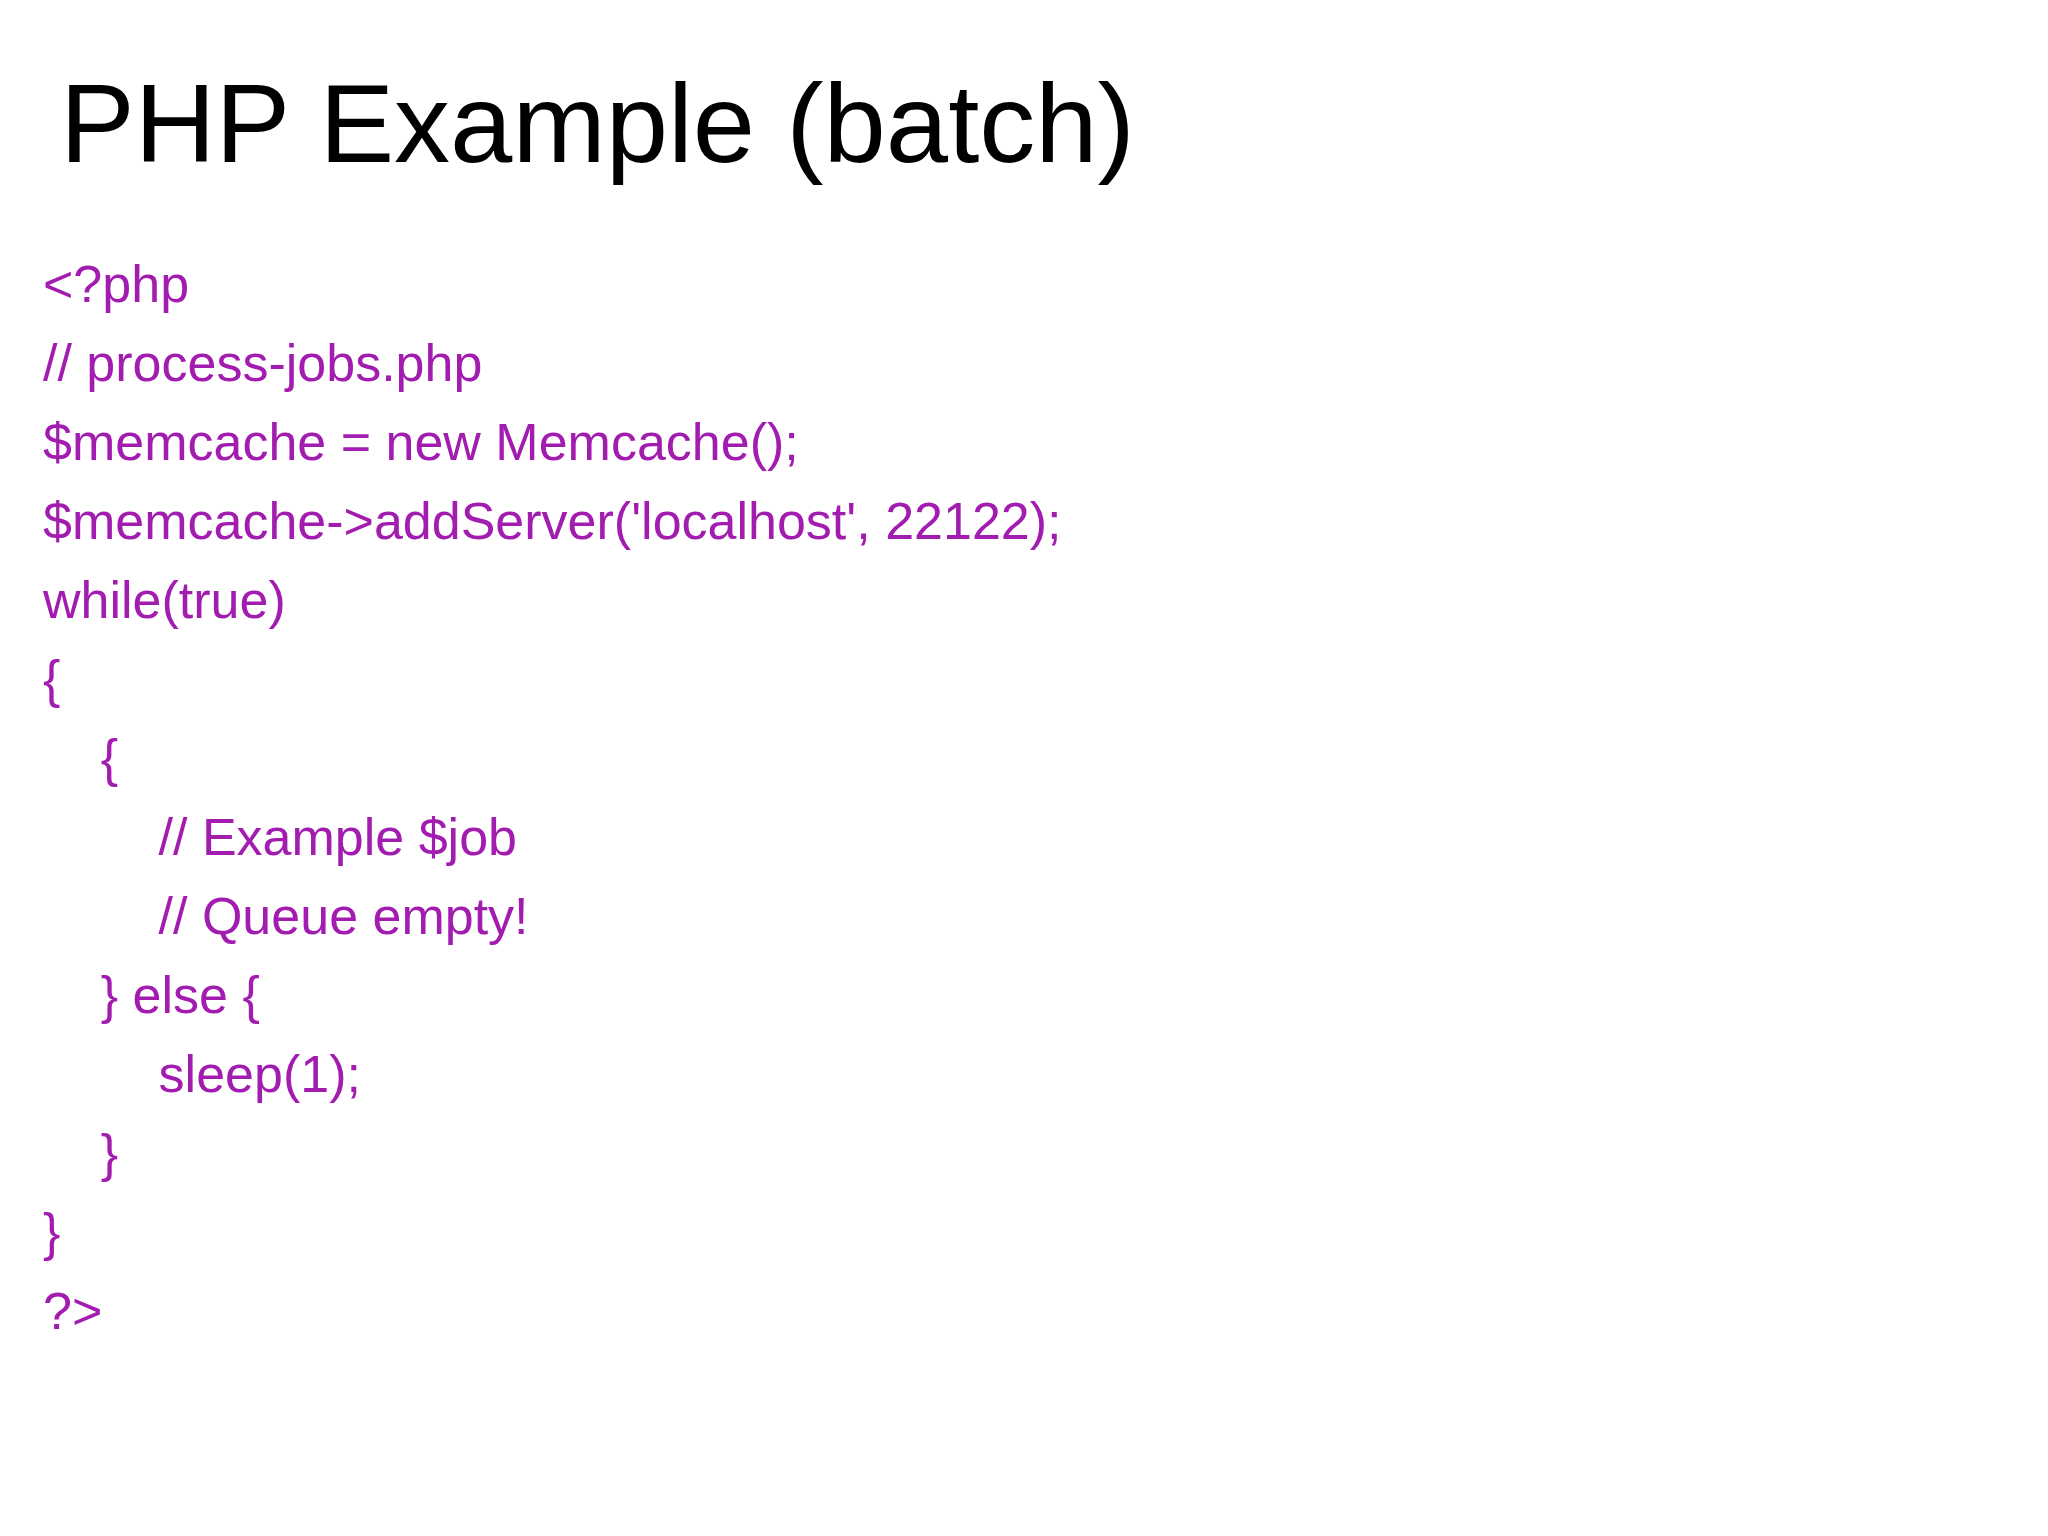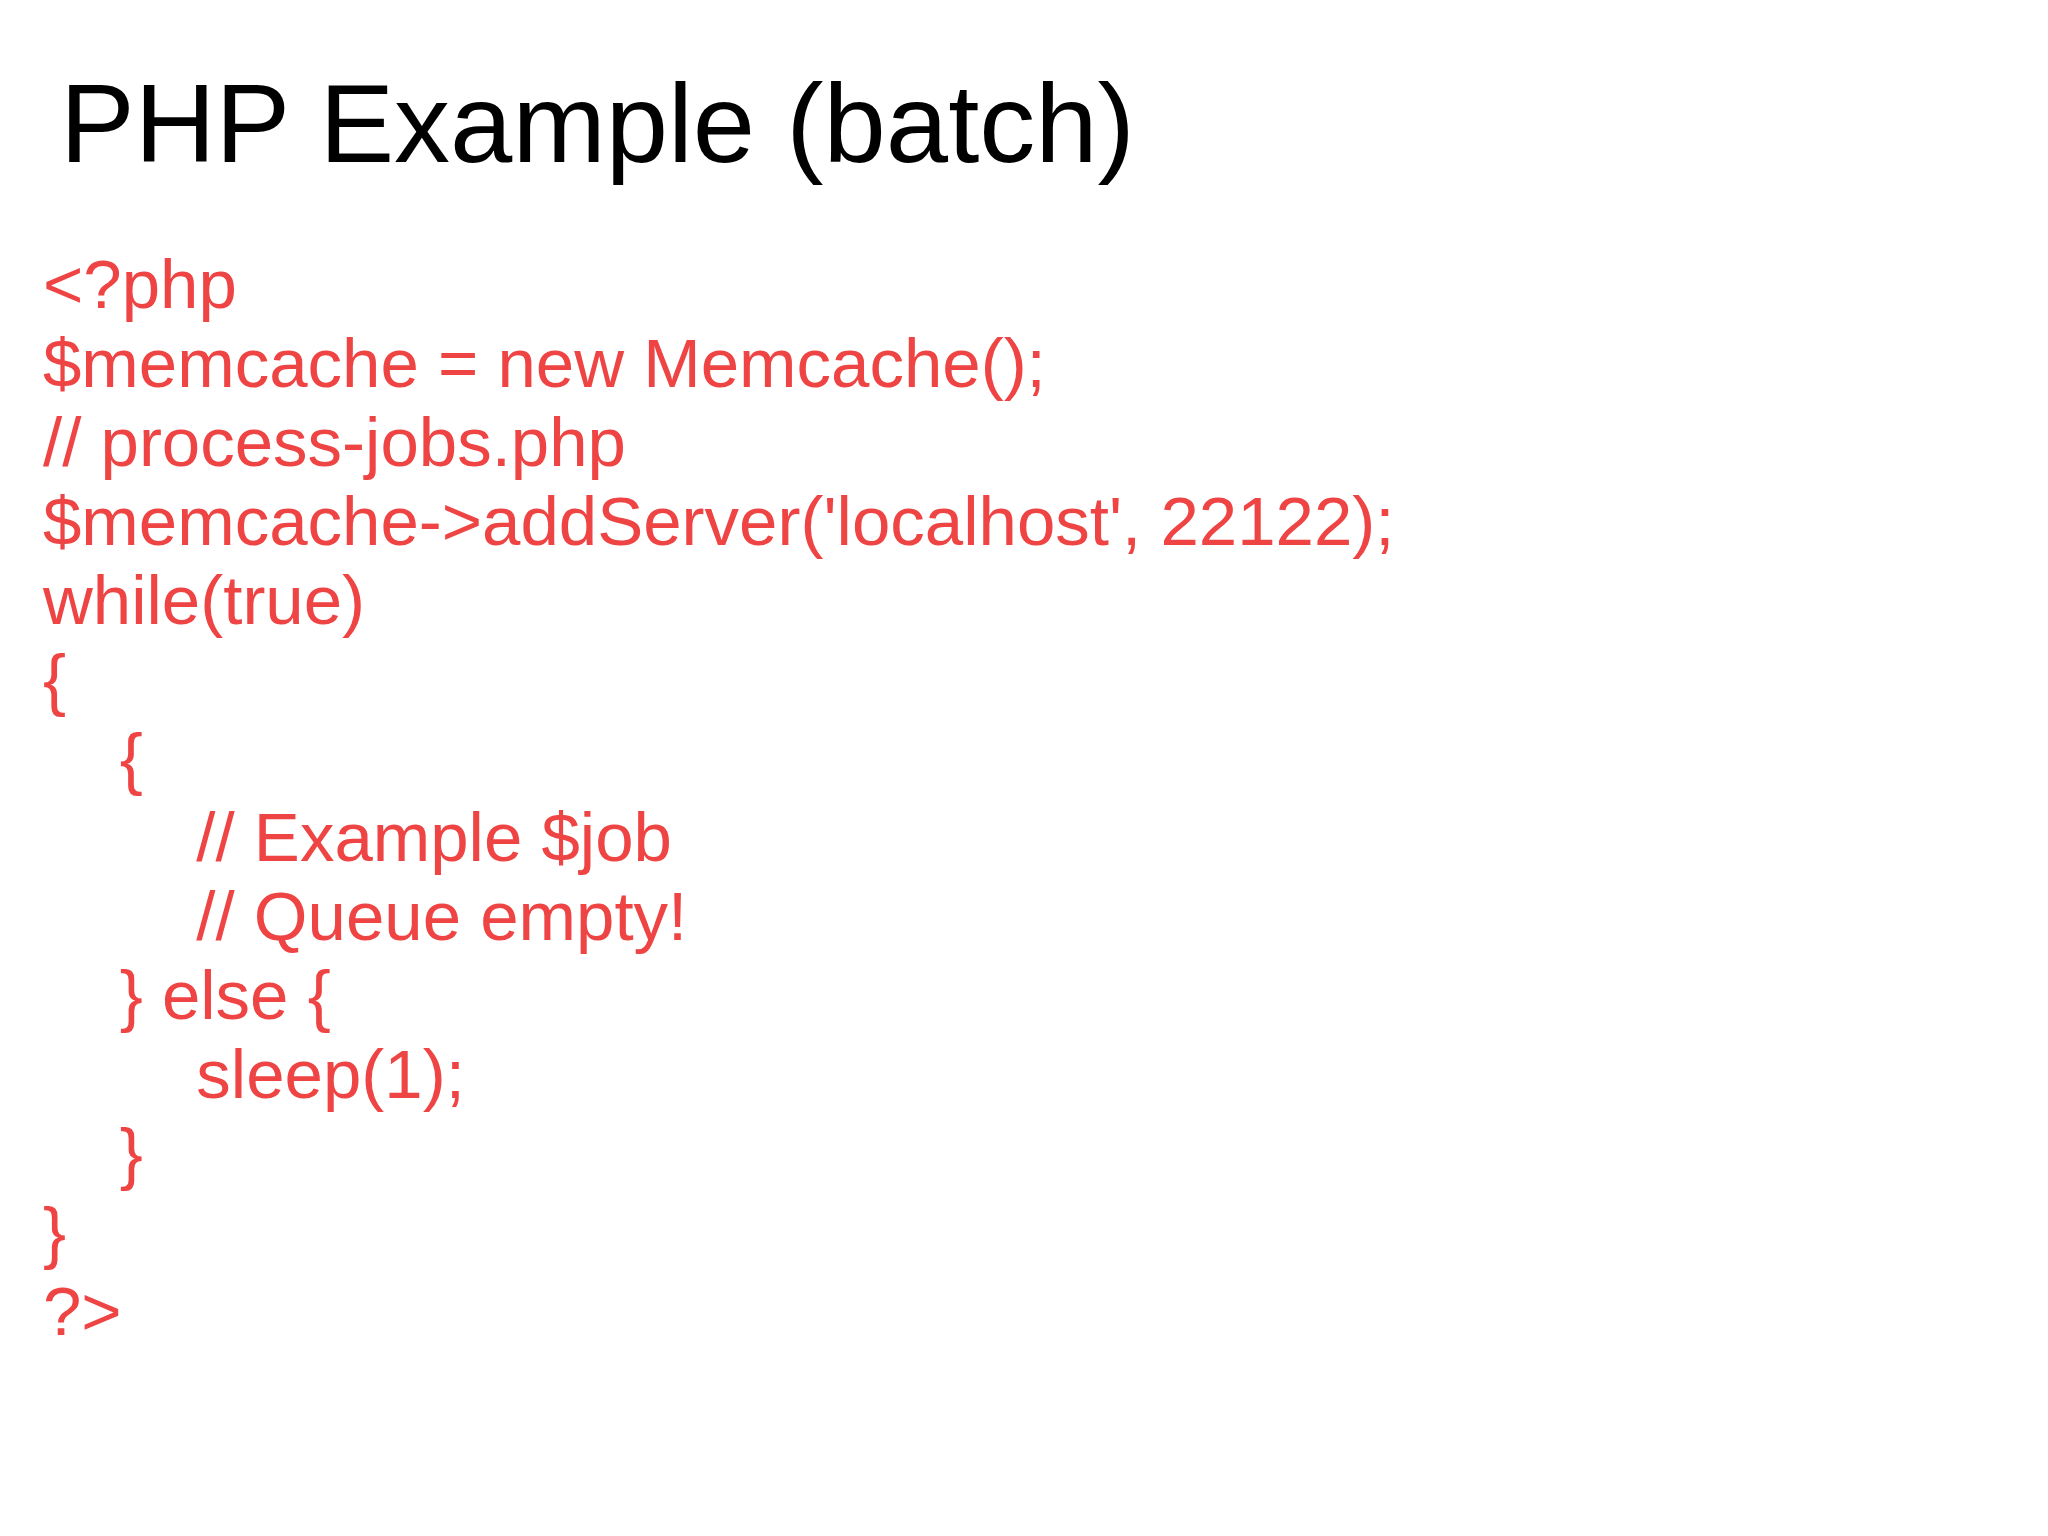--- a/index.html
+++ b/index.html
@@ -27,40 +27,40 @@
     letter-spacing: 0;
     white-space: pre;
     color: #000000;
   }
   .code {
     position: absolute;
     left: 43px;
     top: 245px;
     margin: 0;
     font-family: "Liberation Sans", sans-serif; 
-    font-size: 69px;
+    font-size: 52px;
     font-weight: 400;
-    color: #ef4444;
+    color: #a21caf;
   }
   .code-line {
     white-space: pre;
     line-height: 79px;
     height: 79px;
   }
 </style>
 </head>
 <body>
 
 <div class="slide">
   <h1 class="title">PHP Example (batch)</h1>
 
   <div class="code">
     <div class="code-line">&lt;?php</div>
+    <div class="code-line">// process-jobs.php</div>
     <div class="code-line">$memcache = new Memcache();</div>
-    <div class="code-line">// process-jobs.php</div>
     <div class="code-line">$memcache-&gt;addServer('localhost', 22122);</div>
     <div class="code-line">while(true)</div>
     <div class="code-line">{</div>
     <div class="code-line">    {</div>
     <div class="code-line">        // Example $job</div>
     <div class="code-line">        // Queue empty!</div>
     <div class="code-line">    } else {</div>
     <div class="code-line">        sleep(1);</div>
     <div class="code-line">    }</div>
     <div class="code-line">}</div>

